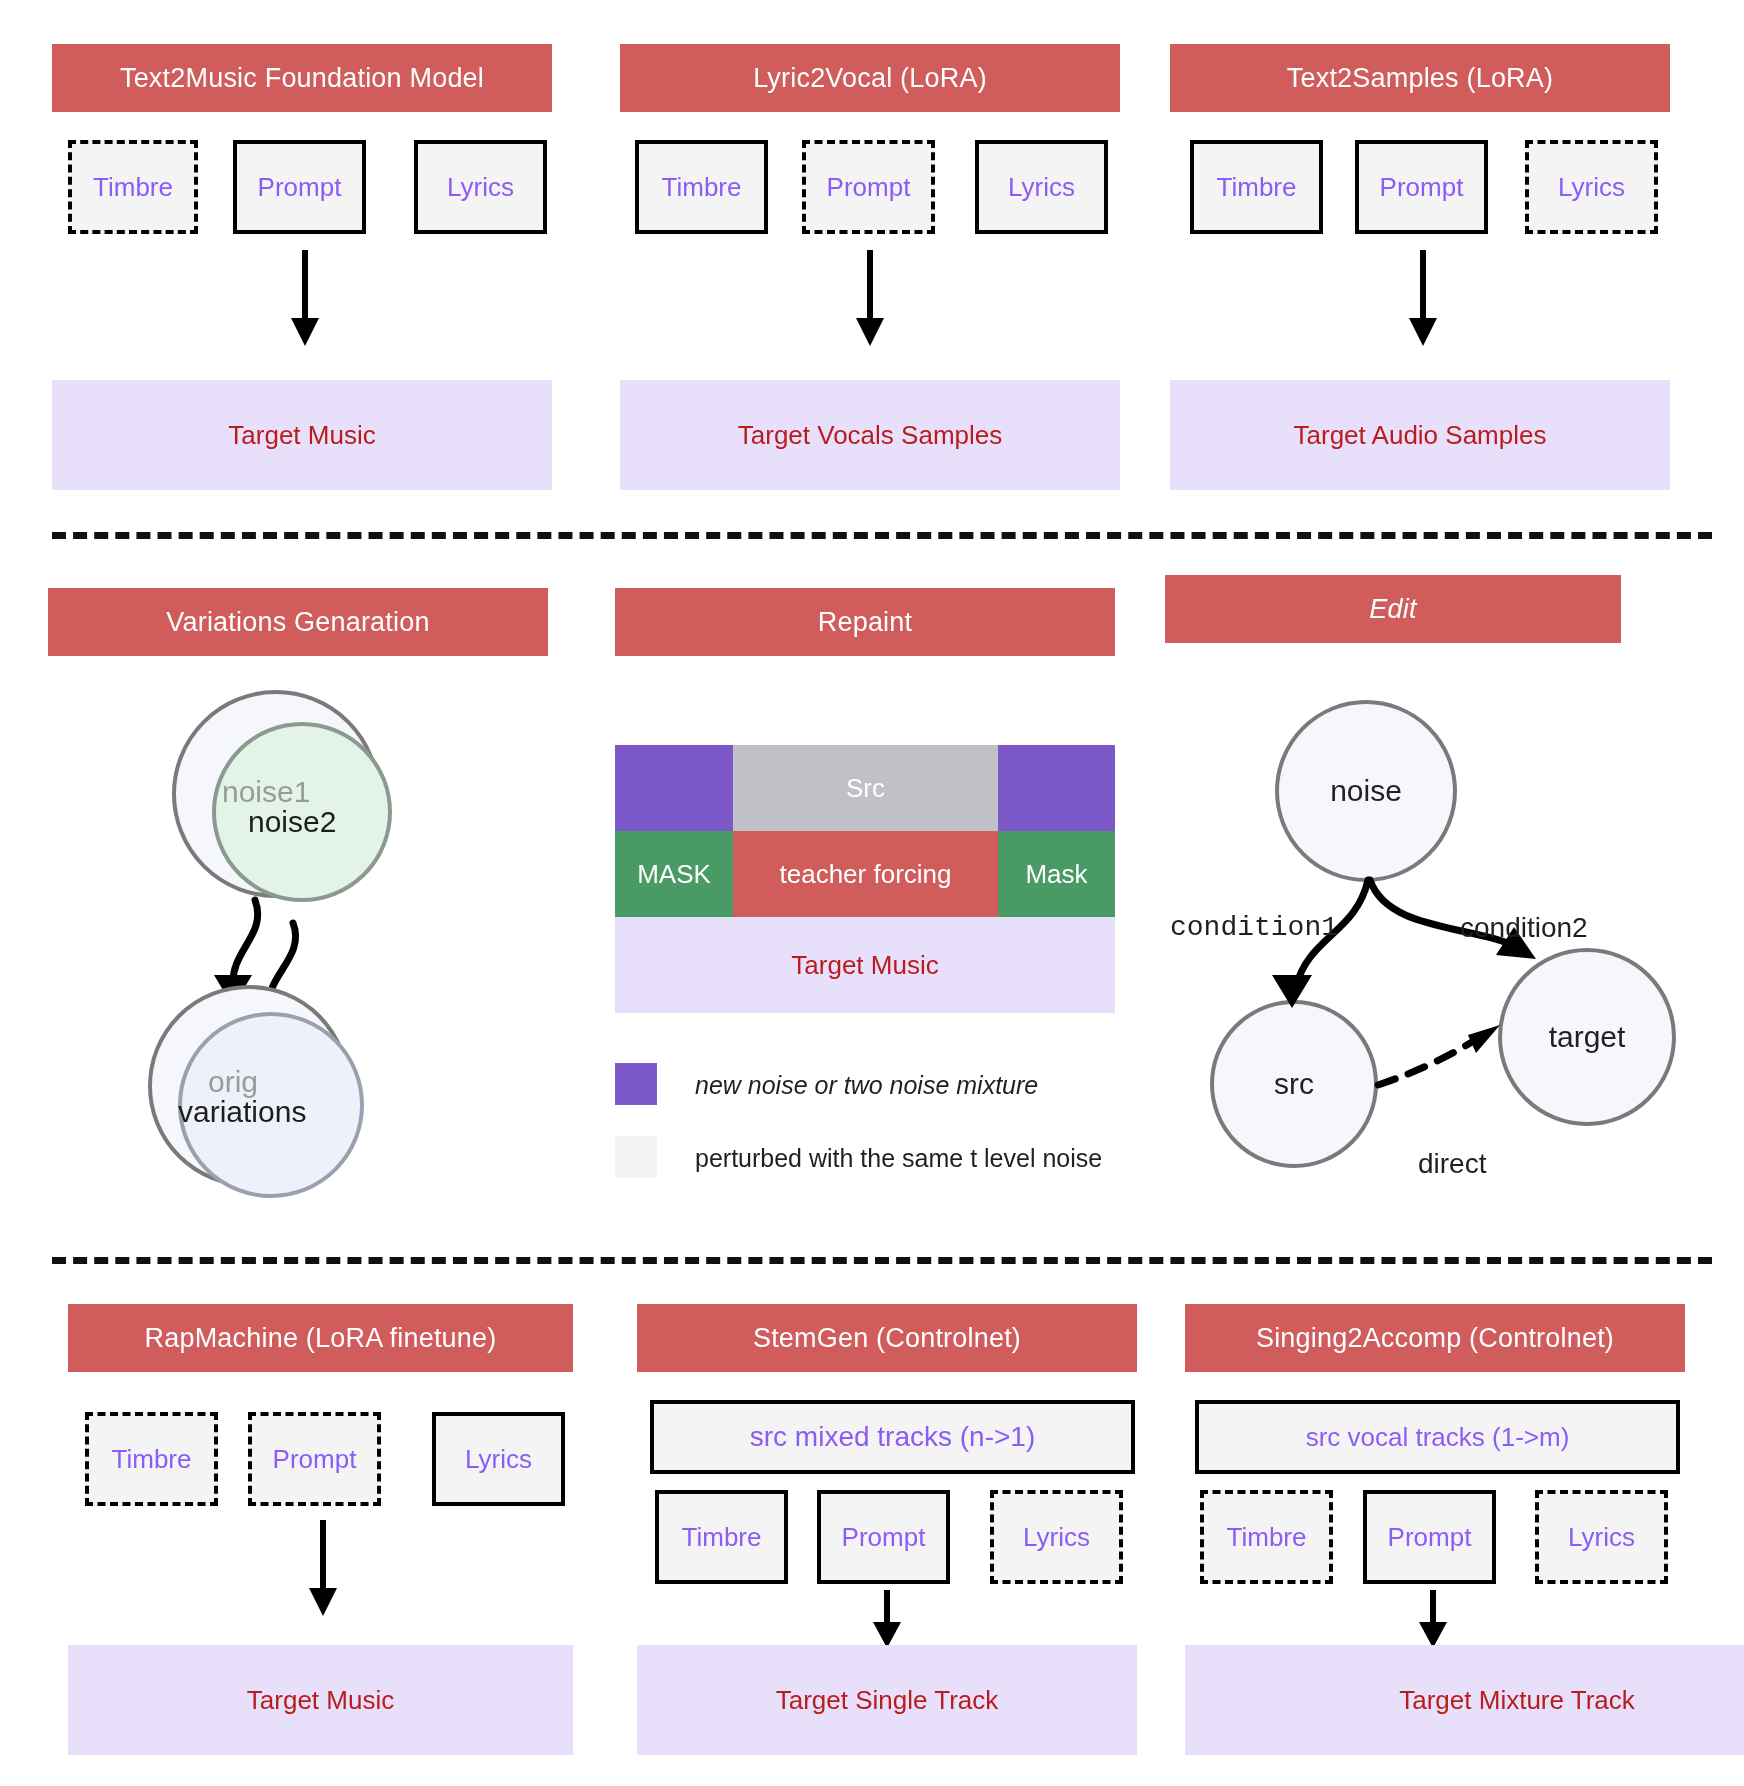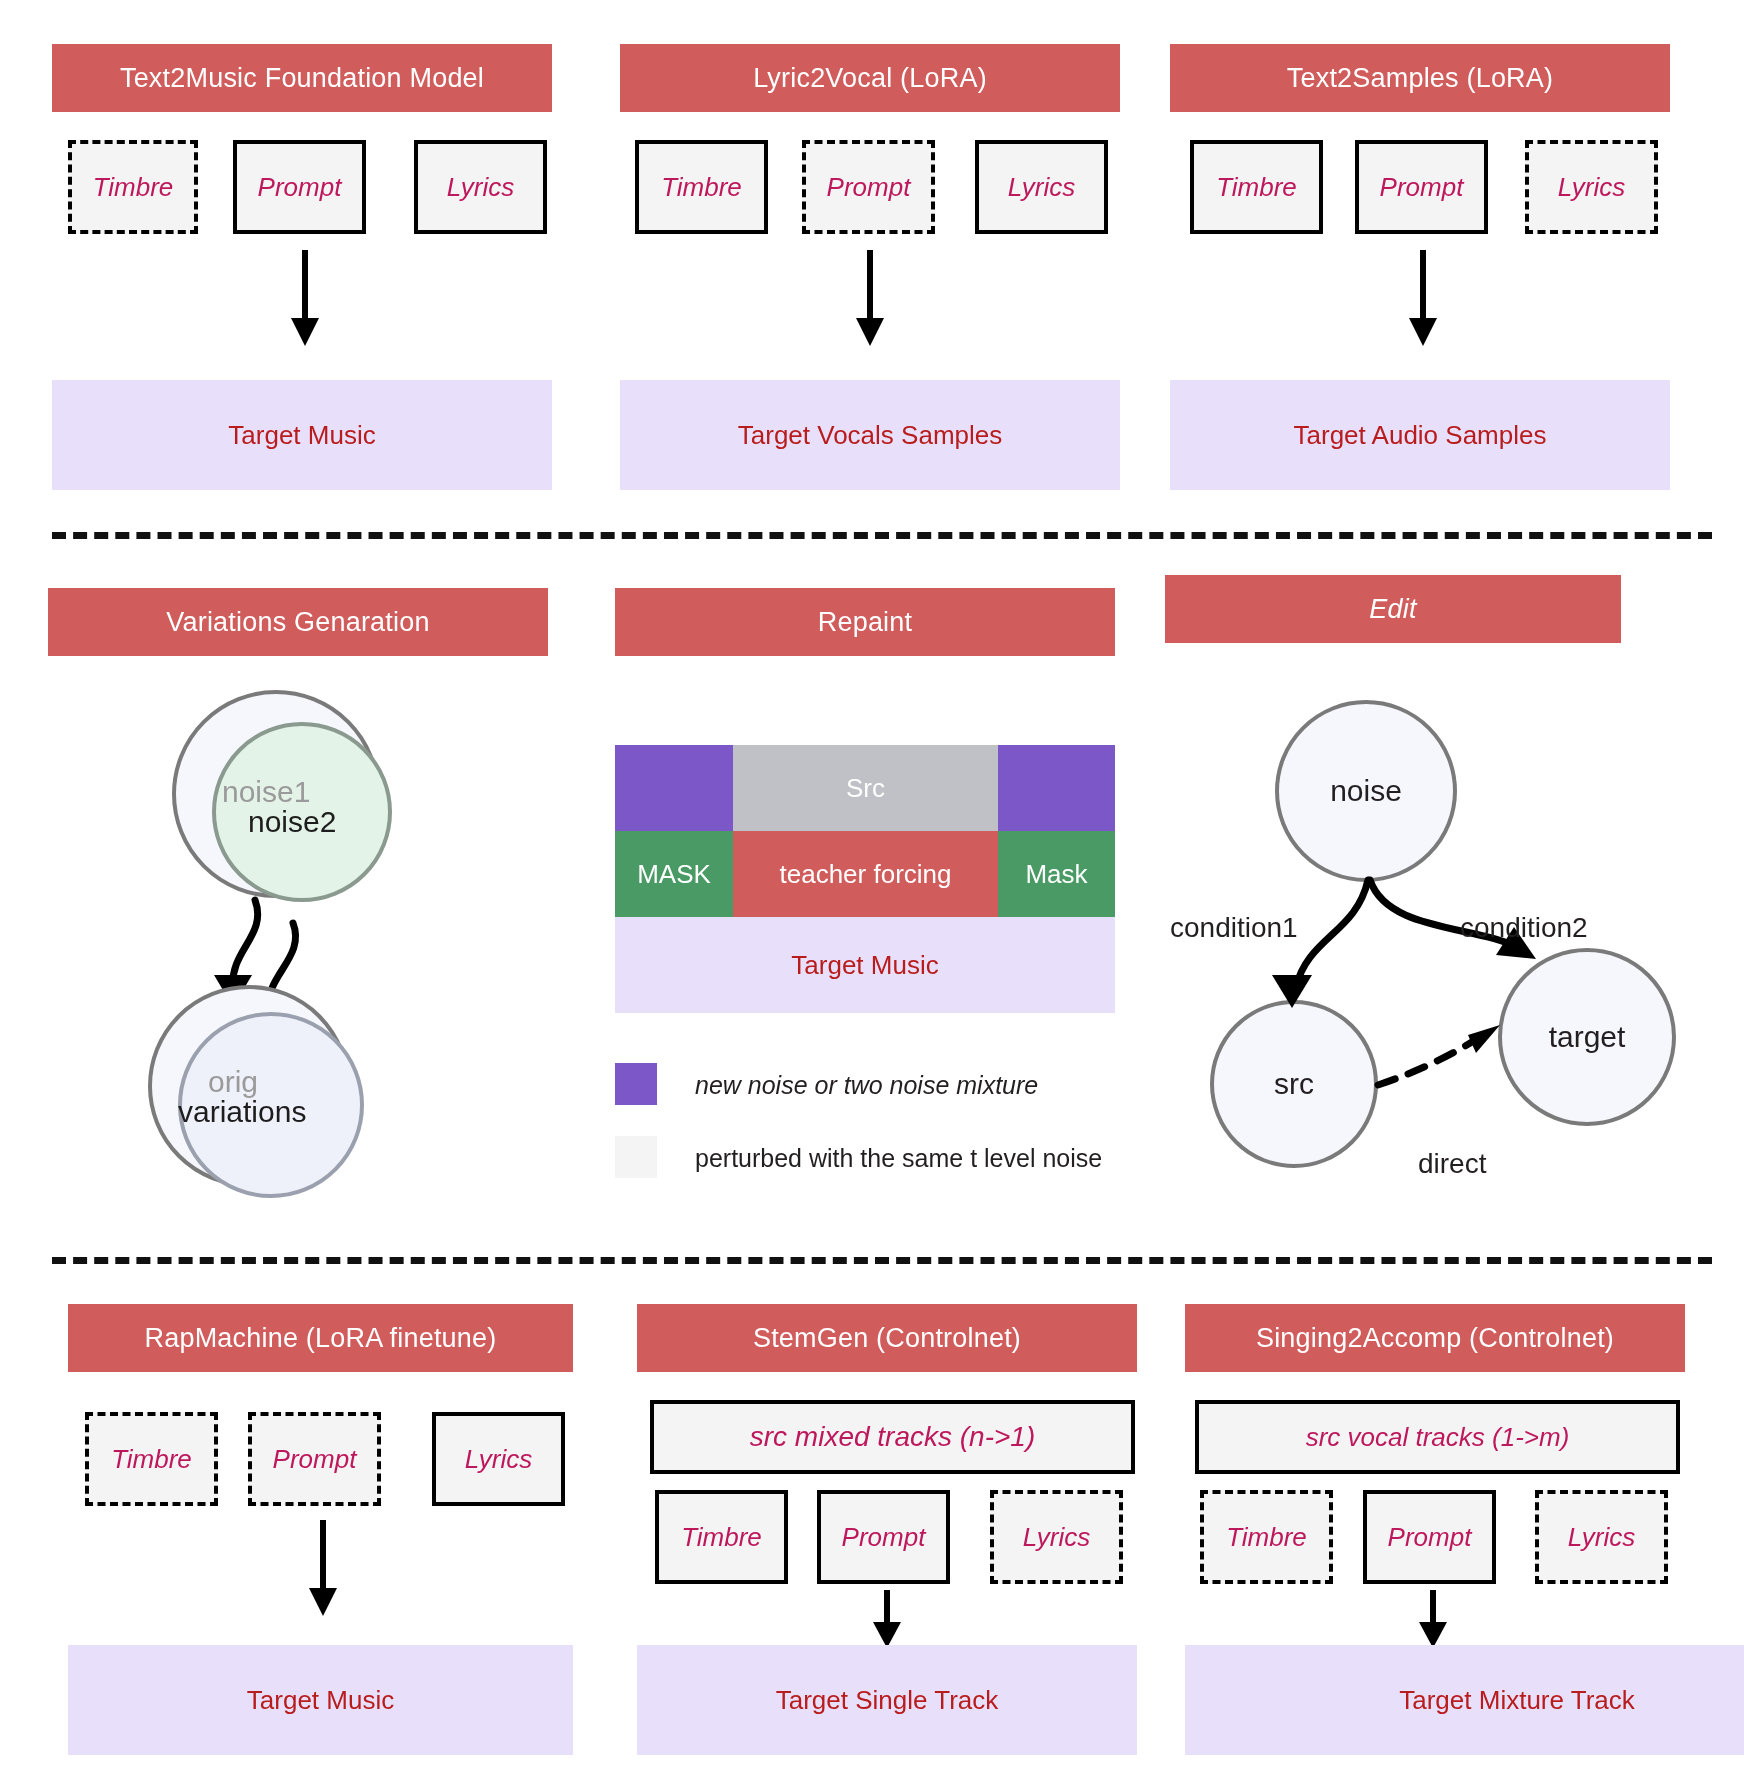--- a/index.html
+++ b/index.html
@@ -2,21 +2,21 @@
 <html><head>
 <meta charset="utf-8">
 <style>
   html,body{margin:0;padding:0;background:#ffffff;}
   body{width:1744px;height:1786px;font-family:"Liberation Sans",sans-serif;color:#231f20;position:relative;overflow:hidden;}
 
   .canvas{position:relative;width:1744px;height:1786px;}
 
   
   .hdr{position:absolute;background:#d05c5c;color:#ffffff;display:flex;align-items:center;justify-content:center;font-size:27px;letter-spacing:.2px;}
-  .tag{position:absolute;background:#f4f4f4;display:flex;align-items:center;justify-content:center;font-size:26px;color:#be185d;box-sizing:border-box;font-style:italic;}
+  .tag{position:absolute;background:#f4f4f4;display:flex;align-items:center;justify-content:center;font-size:26px;color:#8b5cf6;box-sizing:border-box;}
   .tag.solid{border:4px solid #000000;}
   .tag.dashed{border:4px dashed #000000;}
   .target{position:absolute;background:#e8e0fb;display:flex;align-items:center;justify-content:center;font-size:26px;color:#b91c1c;}
   .arrow{position:absolute;}
   .sep{position:absolute;border-top:7px dashed #111;}
 
   
   .circ{position:absolute;border-radius:50%;box-sizing:border-box;border:4px solid #7a7a7a;display:flex;align-items:center;justify-content:center;}
   .c-lav{background:#f5f7fd;}
   .c-grn{background:#e4f3e8;border-color:#8a9a8f;}
@@ -124,21 +124,21 @@
 
   <svg class="arrow" style="left:1180px;top:875px;" width="520" height="230">
     <path d="M188 5 C 176 58, 128 62, 116 112" stroke="#000" stroke-width="7" fill="none" stroke-linecap="round"></path>
     <polygon points="112,133 92,100 132,100" fill="#000"></polygon>
     <path d="M190 5 C 208 58, 300 50, 340 74" stroke="#000" stroke-width="7" fill="none" stroke-linecap="round"></path>
     <polygon points="356,84 316,80 334,52" fill="#000"></polygon>
     <path d="M198 210 C 240 196, 275 178, 300 162" stroke="#000" stroke-width="7" fill="none" stroke-dasharray="18 14" stroke-linecap="round"></path>
     <polygon points="320,150 288,160 296,178" fill="#000"></polygon>
   </svg>
 
-  <div class="edgelabel" style="left:1170px;top:912px;">condition1</div>
+  <div class="edgelabel" style="left:1170px;top:912px;font-family:Liberation Mono, monospace;">condition1</div>
   <div class="edgelabel" style="left:1460px;top:912px;">condition2</div>
   <div class="edgelabel" style="left:1418px;top:1148px;">direct</div>
 
   <div class="sep" style="left:52px;top:1257px;width:1660px;"></div>
 
   <div class="hdr" style="left:68px;top:1304px;width:505px;height:68px;">RapMachine (LoRA finetune)</div>
   <div class="tag dashed" style="left:85px;top:1412px;width:133px;height:94px;">Timbre</div>
   <div class="tag dashed" style="left:248px;top:1412px;width:133px;height:94px;">Prompt</div>
   <div class="tag solid" style="left:432px;top:1412px;width:133px;height:94px;">Lyrics</div>
   <svg class="arrow" style="left:298px;top:1520px;" width="50" height="100">

